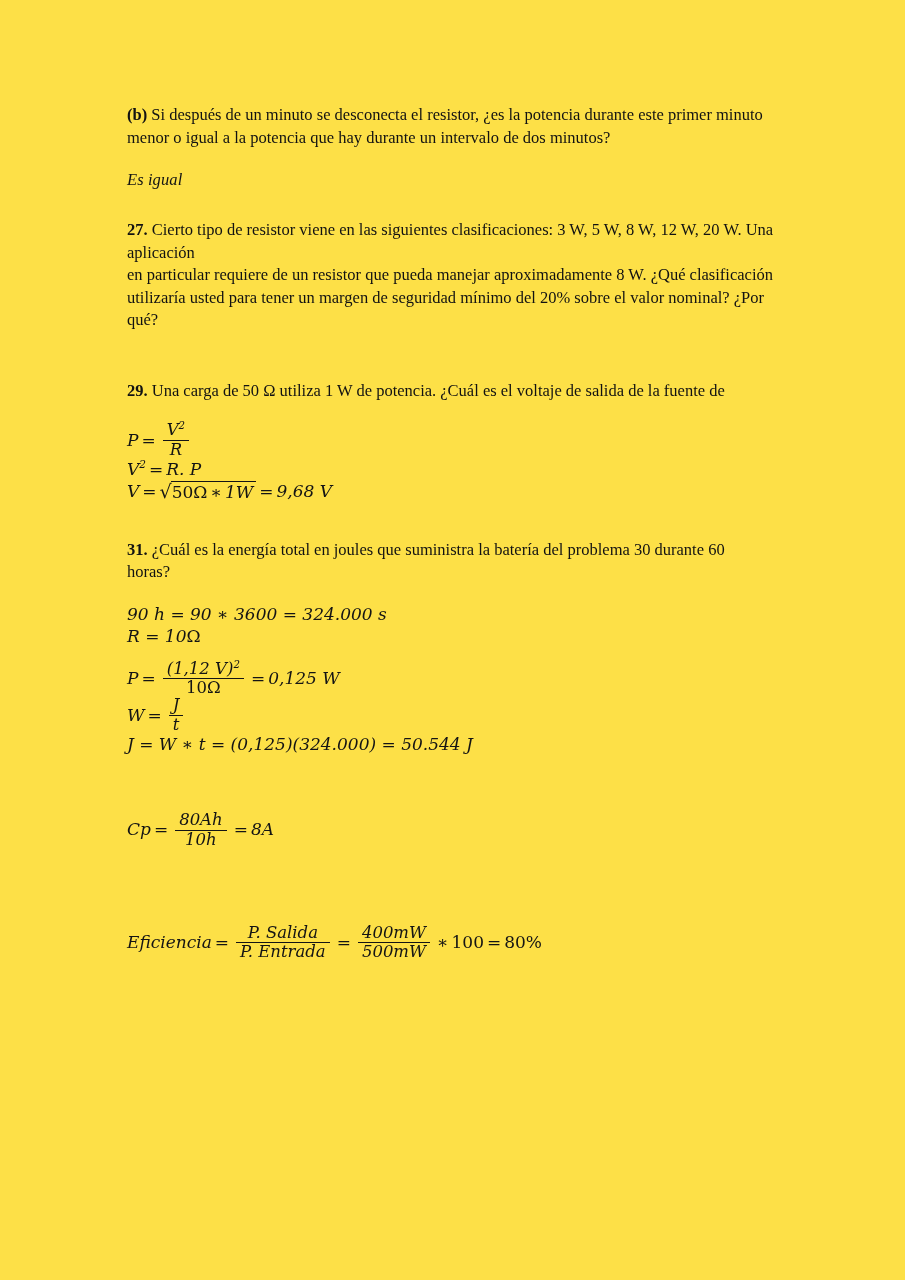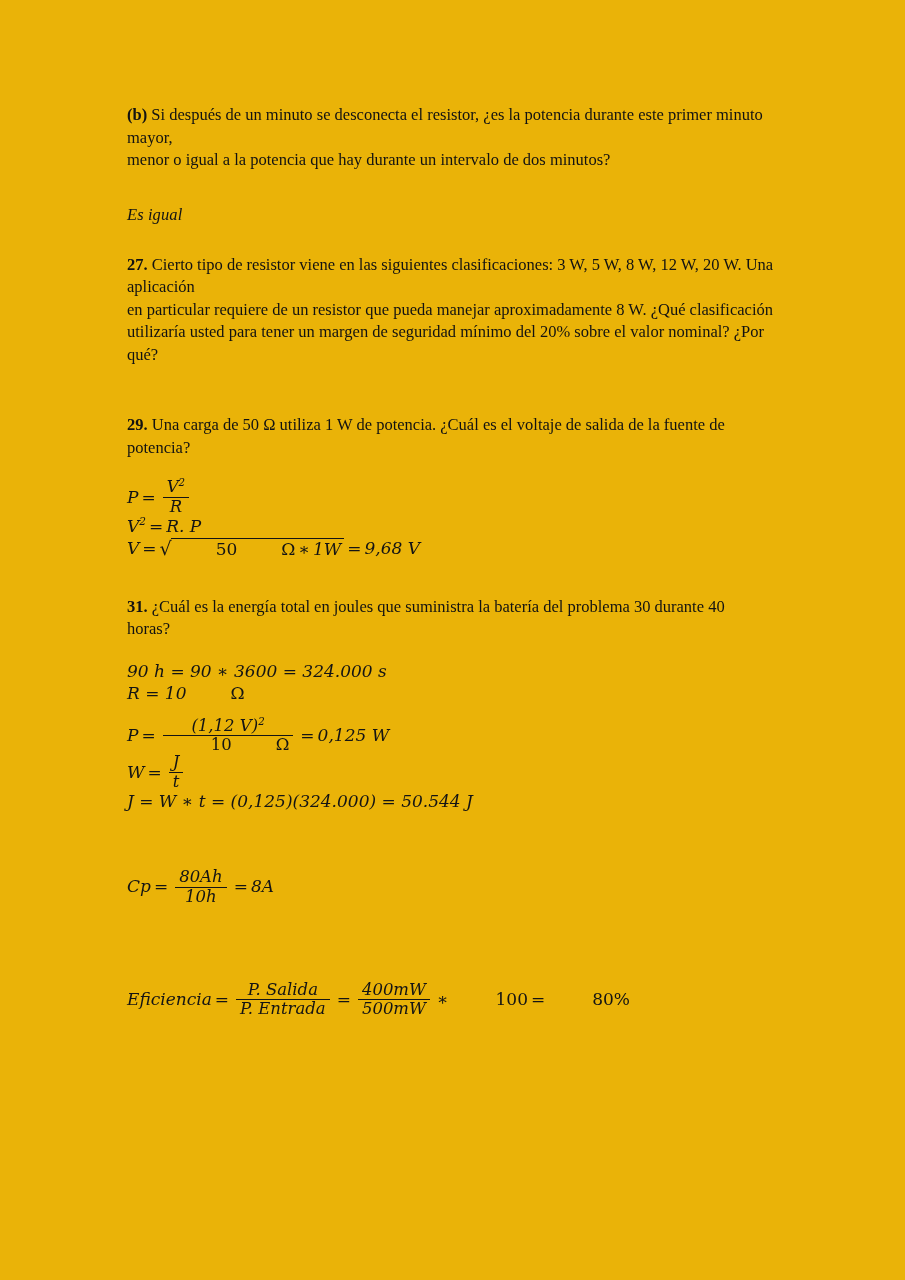--- a/index.html
+++ b/index.html
@@ -13,21 +13,21 @@
     position: relative;
     font-family: "Liberation Serif", "DejaVu Serif", serif;
     color: #111111;
     overflow: hidden;
   }
   .page {
     position: absolute;
     left: 0; top: 0;
     width: 905px;
     height: 1280px;
-    background: #eab308;
+    background: #fde047;
   }
   .content {
     position: absolute;
     left: 127px;
     top: 104px;
     width: 652px;
   }
 
   
   .qblock {
@@ -43,36 +43,35 @@
   .qline { display: block; }
 
   
   .ans-italic {
     font-family: "Liberation Serif", "DejaVu Serif", serif;
     font-style: italic;
     font-size: 16.5px;
     line-height: 22px;
     color: #141414;
     letter-spacing: 0.1px;
-    margin-top: 12px;
   }
   .ans-italic .up {
     font-style: normal;
   }
 
   
   .math {
     font-family: "DejaVu Serif", "Liberation Serif", serif;
     font-style: italic;
     font-size: 17px;
     color: #141414;
     line-height: 1.15;
     white-space: nowrap;
   }
-  .math .up { font-style: normal; margin-left: 44px; }
+  .math .up { font-style: normal; }
   .math .op {
     font-style: normal;
     padding: 0 3px;
   }
   .mathrow {
     display: flex;
     align-items: center;
     min-height: 22px;
   }
   .mathline {
@@ -134,21 +133,20 @@
   .gap-xl { height: 36px; }
 </style>
 </head>
 <body>
 
 <div class="page">
   <div class="content">
 
     <div class="qblock">
       <span class="qnum">(b)</span><span> Si después de un minuto se desconecta el resistor, ¿es la potencia durante este primer minuto</span>
-      <span class="qline">mayor,</span>
       <span class="qline">menor o igual a la potencia que hay durante un intervalo de dos minutos?</span>
     </div>
 
     <div class="gap-md"></div>
 
     <div class="ans-italic">Es igual</div>
 
     <div class="gap-lg"></div>
 
     <div class="qblock">
@@ -157,21 +155,20 @@
       <span class="qline">utilizaría usted para tener un margen de seguridad mínimo del 20% sobre el valor nominal? ¿Por qué?</span>
     </div>
 
     <div class="gap-md"></div>
 
 
     <div class="gap-lg"></div>
 
     <div class="qblock">
       <span class="qnum">29.</span><span> Una carga de 50 Ω utiliza 1 W de potencia. ¿Cuál es el voltaje de salida de la fuente de</span>
-      <span class="qline">potencia?</span>
     </div>
 
     <div class="gap-md"></div>
 
     <div class="math mathline">
       <div class="mathrow">
         <span>P</span>
         <span class="op">=</span>
         <span class="frac">
           <span class="num"><span>V</span><sup class="exp">2</sup></span>
@@ -193,21 +190,21 @@
           <span class="radicand"><span class="up">50</span><span class="up">Ω</span><span class="op">∗</span><span>1W</span></span>
         </span>
         <span class="op">=</span>
         <span>9,68 V</span>
       </div>
     </div>
 
     <div class="gap-xl"></div>
 
     <div class="qblock">
-      <span class="qnum">31.</span><span> ¿Cuál es la energía total en joules que suministra la batería del problema 30 durante 40</span>
+      <span class="qnum">31.</span><span> ¿Cuál es la energía total en joules que suministra la batería del problema 30 durante 60</span>
       <span class="qline">horas?</span>
     </div>
 
     <div class="gap-md"></div>
 
     <div class="math mathline">
       <div class="mathrow">
         <span>90 h = 90 ∗ 3600 = 324.000 s</span>
       </div>
       <div class="mathrow">

